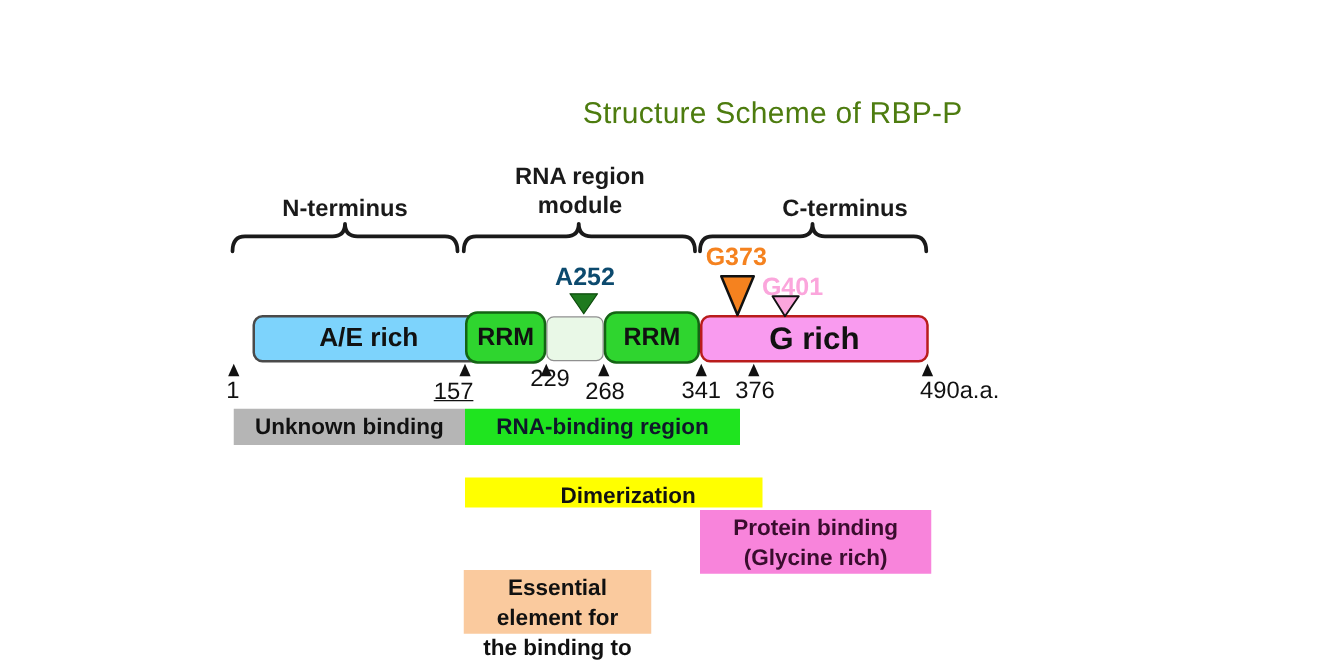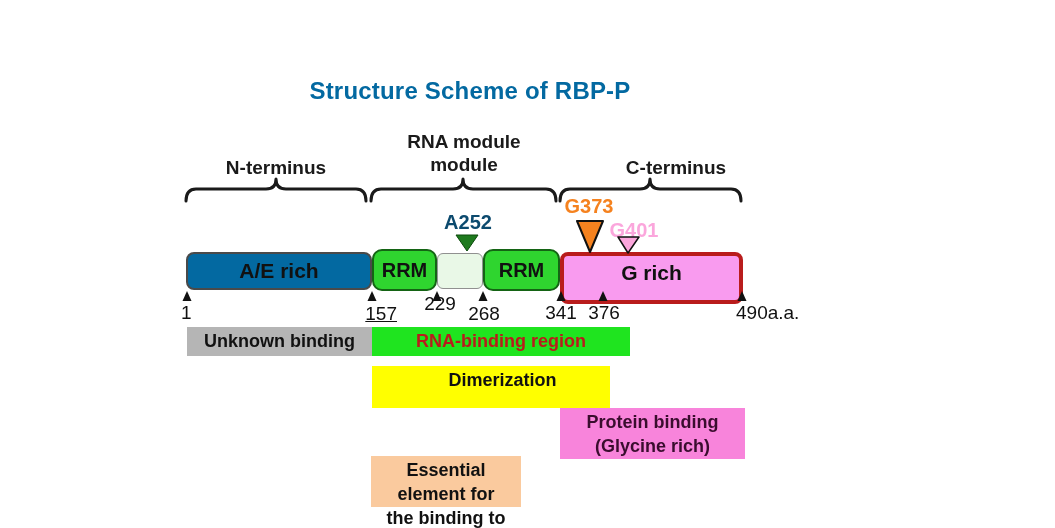--- a/index.html
+++ b/index.html
@@ -1,70 +1,70 @@
 <!DOCTYPE html>
 <html><head>
 <meta charset="utf-8">
 <style>
   html,body{margin:0;padding:0;background:#fff;}
   #canvas{
     position:relative;width:1055px;height:528px;background:#ffffff;
     font-family:"Liberation Sans", sans-serif;overflow:hidden;
   }
   .abs{position:absolute;}
-  .title{font-size:24px;font-weight:bold;color:#0369a1;text-align:center;letter-spacing:0.2px;}
+  .title{font-size:24px;font-weight:normal;color:#4d7c0f;text-align:right;letter-spacing:0.2px;}
   .region-label{font-size:19px;font-weight:bold;color:#1a1a1a;text-align:center;line-height:23px;}
   .domain-box{box-sizing:border-box;text-align:center;font-weight:bold;color:#111;}
   .box-ae{left:186px;top:252px;width:186px;height:38px;border:2px solid #4a4a4a;border-radius:8px;font-size:21px;line-height:34px;z-index:2;}
   .box-linker{left:437px;top:253px;width:46px;height:36px;border:1.5px solid #909090;border-radius:6px;z-index:1;}
   .box-rrm1{left:372px;top:249px;width:65px;height:42px;border:2.5px solid #146414;border-radius:10px;font-size:20px;line-height:38px;z-index:3;}
   .box-rrm2{left:483px;top:249px;width:77px;height:42px;border:2.5px solid #146414;border-radius:10px;font-size:20px;line-height:38px;z-index:3;}
-  .box-grich{left:560px;top:252px;width:183px;height:52px;border:4px solid #b91c1c;border-radius:8px;font-size:21px;line-height:34px;z-index:2;}
+  .box-grich{left:560px;top:252px;width:183px;height:38px;border:2px solid #b91c1c;border-radius:8px;font-size:25px;line-height:34px;z-index:2;}
   .marker-label{font-size:20px;font-weight:bold;text-align:center;z-index:4;}
   .pos-label{font-size:19px;color:#111;z-index:2;}
   .ann-bar{box-sizing:border-box;text-align:center;font-weight:bold;font-size:18px;color:#111;z-index:2;}
   .ann-row1{top:327px;height:29px;line-height:29px;}
-  .ann-row2{top:366px;height:42px;line-height:29px;padding-left:23px;}
+  .ann-row2{top:382px;height:24px;line-height:29px;padding-left:23px;}
   .ann-row3{top:408px;height:51px;line-height:24px;padding-top:2px;}
   #overlay{position:absolute;left:0;top:0;z-index:5;pointer-events:none;}
 </style>
 </head>
 <body>
 
 <div id="canvas">
 
   <div class="abs title" style="left:170px;top:77px;width:600px;">Structure Scheme of RBP-P</div>
 
   <div class="abs region-label" style="left:176px;top:156px;width:200px;">N-terminus</div>
   <div class="abs region-label" style="left:364px;top:130px;width:200px;">
-    <div>RNA module</div>
+    <div>RNA region</div>
     <div>module</div>
   </div>
   <div class="abs region-label" style="left:576px;top:156px;width:200px;">C-terminus</div>
 
   <div class="abs marker-label" style="left: 428px; top: 211px; width: 80px; color: #0c4a6e;">A252</div>
   <div class="abs marker-label" style="left: 549px; top: 195px; width: 80px; color: rgb(245, 130, 31);">G373</div>
   <div class="abs marker-label" style="left: 594px; top: 219px; width: 80px; color: rgb(251, 166, 220);">G401</div>
 
   <div class="abs domain-box box-linker" style="background-color: rgb(233, 248, 231);"></div>
-  <div class="abs domain-box box-ae" style="background-color: #0369a1;">A/E rich</div>
+  <div class="abs domain-box box-ae" style="background-color: #7dd3fc; margin-left: 16px;">A/E rich</div>
   <div class="abs domain-box box-rrm1" style="background-color: rgb(47, 213, 47);">RRM</div>
   <div class="abs domain-box box-rrm2" style="background-color: rgb(47, 213, 47);">RRM</div>
   <div class="abs domain-box box-grich" style="background-color: rgb(249, 155, 239);">G rich</div>
 
   <div class="abs pos-label" style="left:181px;top:302px;">1</div>
-  <div class="abs pos-label" style="left:347px;top:303px;width:50px;text-align:right;text-decoration:underline;">157</div>
+  <div class="abs pos-label" style="left:347px;top:303px;width:50px;text-align:left;text-decoration:underline;">157</div>
   <div class="abs pos-label" style="left:415px;top:293px;width:50px;text-align:center;">229</div>
   <div class="abs pos-label" style="left:459px;top:303px;width:50px;text-align:center;">268</div>
   <div class="abs pos-label" style="left:536px;top:302px;width:50px;text-align:center;">341</div>
   <div class="abs pos-label" style="left:579px;top:302px;width:50px;text-align:center;">376</div>
   <div class="abs pos-label" style="left:736px;top:302px;">490a.a.</div>
 
   <div class="abs ann-bar ann-row1" style="left: 187px; width: 185px; background-color: rgb(181, 181, 181);">Unknown binding</div>
-  <div class="abs ann-bar ann-row1" style="left: 372px; width: 258px; color: #b91c1c; background-color: rgb(31, 228, 31);">RNA-binding region</div>
+  <div class="abs ann-bar ann-row1" style="left: 372px; width: 220px; color: #0f172a; background-color: rgb(31, 228, 31);">RNA-binding region</div>
 
   <div class="abs ann-bar ann-row2" style="left: 372px; width: 238px; background-color: rgb(255, 255, 0);">Dimerization</div>
 
   <div class="abs ann-bar ann-row3" style="left: 371px; width: 150px; background-color: rgb(250, 202, 158); margin-top: 48px;">
     <div>Essential element for</div>
     <div>the binding to RBPs</div>
   </div>
   <div class="abs ann-bar ann-row3" style="left: 560px; width: 185px; color: rgb(58, 13, 46); background-color: rgb(248, 132, 219);">
     <div>Protein binding</div>
     <div>(Glycine rich)</div>

